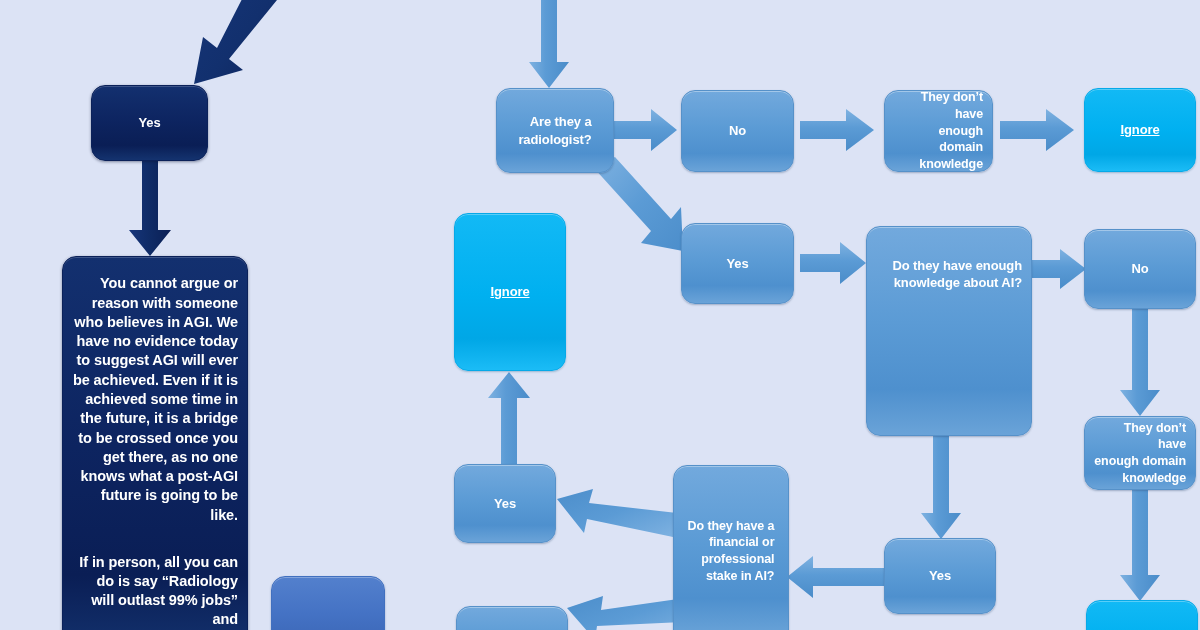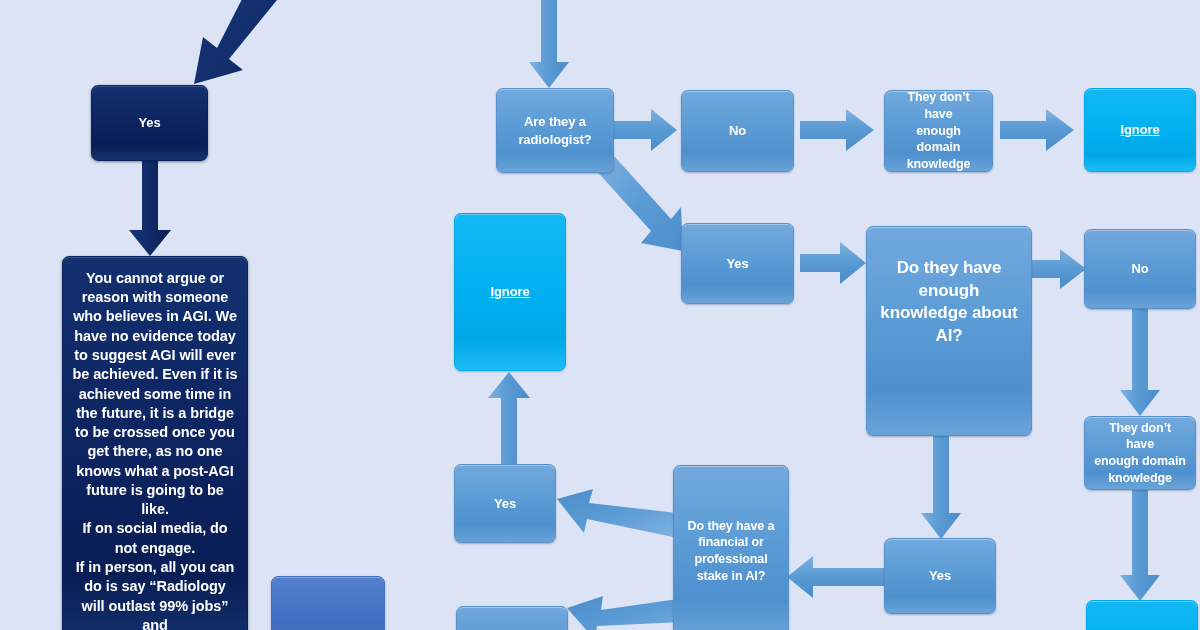--- a/index.html
+++ b/index.html
@@ -17,25 +17,25 @@
     height: 630px;
     background: #dce3f5;
     overflow: hidden;
   }
   .node {
     position: absolute;
     box-sizing: border-box;
     display: flex;
     align-items: center;
     justify-content: center;
-    text-align: center;
+    text-align: right;
     color: #ffffff;
     font-weight: bold;
     line-height: 1.33;
-    border-radius: 7px;
+    border-radius: 14px;
     padding: 22px 9px;
     letter-spacing: -0.1px;
     white-space: pre-line;
   }
   
   .n-blue {
     background: linear-gradient(180deg, #72a9dd 0%, #5b9bd5 46%, #4e90ce 78%, #6aa3d8 100%);
     box-shadow: 0 1px 2px rgba(40,70,110,0.35), inset 0 1px 0 rgba(255,255,255,0.35);
     border: 1px solid #5691c9;
   }
@@ -228,21 +228,20 @@
     </svg>
   </div>
 
   <div class="node n-navy" style="left:91px; top:85px; width:117px; height:76px; font-size:13px;">
     <span>Yes</span>
   </div>
 
   <div class="node n-navy" style="left:62px; top:256px; width:186px; height:400px; font-size:14.5px; align-items:flex-start; padding-top:14px; flex-direction:column; border-bottom-left-radius:0; border-bottom-right-radius:0;">
     <span class="para">You cannot argue or reason with someone who believes in AGI. We have no evidence today to suggest AGI will ever be achieved. Even if it is achieved some time in the future, it is a bridge to be crossed once you get there, as no one knows what a post-AGI future is going to be like.</span>
     <span class="spacer"></span>
-    <span class="para">If on social media, do not engage.</span>
     <span class="spacer"></span>
     <span class="para">If in person, all you can do is say “Radiology will outlast 99% jobs” and</span>
   </div>
 
   <div class="node n-blue" style="left:496px; top:88px; width:118px; height:85px; font-size:13px;">
     <span>Are they a
 radiologist?</span>
   </div>
 
   <div class="node n-blue" style="left:681px; top:90px; width:113px; height:82px; font-size:13px;">
@@ -256,21 +255,21 @@
   </div>
 
   <div class="node n-cyan" style="left:1084px; top:88px; width:112px; height:84px; font-size:13px;">
     <span>Ignore</span>
   </div>
 
   <div class="node n-blue" style="left:681px; top:223px; width:113px; height:81px; font-size:13px;">
     <span>Yes</span>
   </div>
 
-  <div class="node n-blue" style="left:866px; top:226px; width:166px; height:210px; font-size:17px; flex-direction:column; justify-content:flex-start; padding-top:30px;">
+  <div class="node n-blue" style="left:866px; top:226px; width:166px; height:210px; font-size:13px; flex-direction:column; justify-content:flex-start; padding-top:30px;">
     <span class="para">Do they have enough knowledge about AI?</span>
     <span class="spacer"></span>
   </div>
 
   <div class="node n-blue" style="left:1084px; top:229px; width:112px; height:80px; font-size:13px;">
     <span>No</span>
   </div>
 
   <div class="node n-blue" style="left:1084px; top:416px; width:112px; height:74px; font-size:12.5px;">
     <span>They don’t have

